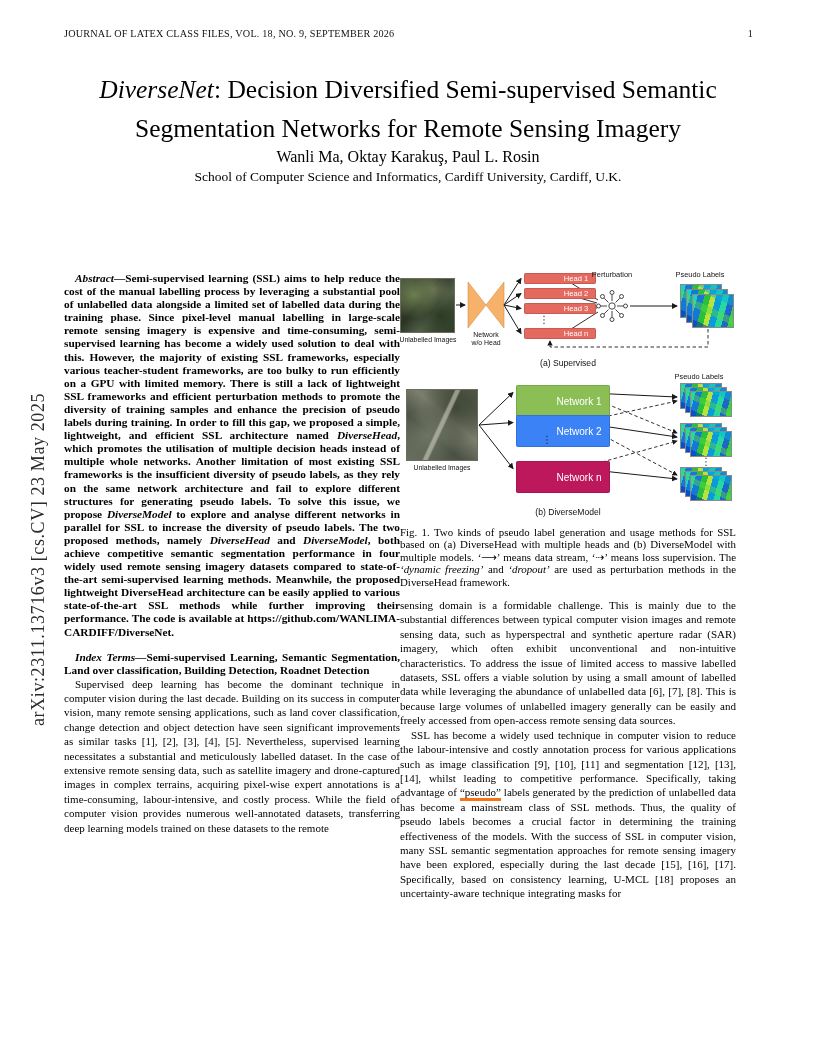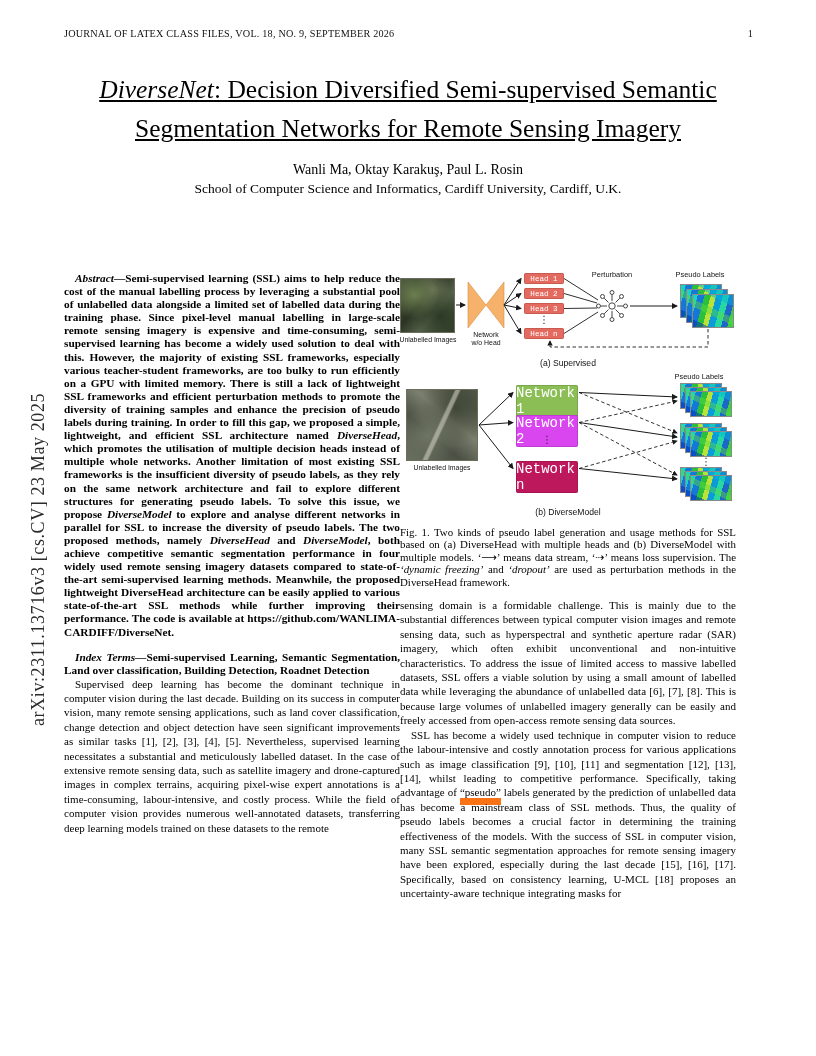--- a/index.html
+++ b/index.html
@@ -14,23 +14,23 @@
     font-size:10.2px;color:#111;letter-spacing:.2px;
   }
   
   .arxiv{
     position:absolute;left:28px;top:726px;
     transform:rotate(-90deg);transform-origin:0 0;
     white-space:nowrap;font-size:18px;letter-spacing:.6px;color:#2b2b2b;
   }
   
   .titleblock{position:absolute;top:70px;left:78px;right:78px;text-align:center;}
-  .title{font-size:25.5px;line-height:39px;font-weight:400;margin:0;text-decoration:underline;}
+  .title{font-size:25.5px;line-height:39px;font-weight:400;margin:0;}
   .title .it{font-style:italic;}
-  .authors{margin-top:14px;font-size:14px;}
+  .authors{font-size:16px;}
   .affil{margin-top:3px;font-size:13.5px;}
   
   .cols{position:absolute;top:272px;left:64px;display:flex;}
   .col{width:336px;}
   p.just{ text-align:justify; hyphens:auto; margin:0;}
   .abstract{font-size:11.3px;line-height:13.1px;font-weight:bold;text-indent:11px;}
   .bi{font-weight:bold;font-style:italic;}
   .abstract i{font-style:italic;}
   .indexterms{font-size:11.3px;line-height:13px;font-weight:bold;text-indent:11px;margin-top:12px !important;}
   .sec-h{
@@ -46,29 +46,30 @@
   .panel-a{height:84px;}
   .panel-b{height:130px;margin-top:7px;}
   .overlay{position:absolute;left:0;top:0;}
   .fig-abs{position:absolute;}
   .fig-label{
     font-family:"Liberation Sans", sans-serif;font-size:6.9px;line-height:8px;
     text-align:center;color:#111;
   }
   .fig-label.big{font-size:7.4px;}
   .boxlbl{
-    font-family:Liberation Mono, monospace;font-size:7.6px;color:#fff;
+    font-family:Liberation Sans, sans-serif;font-size:7.6px;color:#fff;
     display:flex;align-items:center;justify-content:center;border-radius:2px;
     box-shadow:0 0 0 .5px rgba(0,0,0,.25) inset;
+    padding-left:32px;
   }
   .head-box{left:124px;width:40px;height:11px;background:#e4695e;}
   .net1{background:#8bbf56;}
-  .net2{background:#d946ef;}
+  .net2{background:#3b82f6;}
   .netn{background:#be185d;}
-  .net-box{left:116px;width:62px;height:32px;font-size:14px;}
+  .net-box{left:116px;width:62px;height:32px;font-size:10px;}
   .vdots{font-size:10px;line-height:10px;text-align:center;color:#222;font-family:"Liberation Sans",sans-serif;}
   .sat{border:1px solid #6d6d5d;box-sizing:border-box;}
   .sat-a{
     left:0;top:6px;width:55px;height:55px;
     background:
       radial-gradient(ellipse at 25% 30%, rgba(118,138,86,.85), rgba(118,138,86,0) 45%),
       radial-gradient(ellipse at 75% 70%, rgba(40,54,34,.9), rgba(40,54,34,0) 50%),
       radial-gradient(ellipse at 60% 20%, rgba(150,158,118,.55), rgba(150,158,118,0) 40%),
       linear-gradient(130deg,#46523a,#2b3424 40%,#55624a 65%,#31402c);
   }
@@ -87,21 +88,21 @@
       linear-gradient(105deg,#19d3c5 10%,#1577d8 10% 24%,#2bbf3e 24% 37%,#b9e23a 37% 48%,#0a9bd8 48% 62%,#27d8a0 62% 75%,#1e66c8 75% 88%,#39d042 88%);
   }
   .pl.sm{height:26px;}
   .subcap{
     font-family:"Liberation Sans", sans-serif;font-size:8.6px;text-align:center;
     margin-top:2px;color:#111;
   }
   .figcap{font-size:10.9px;line-height:12.4px;text-align:justify;margin-top:9px !important;}
   .figcap .it{font-style:italic;}
   .rc-p1{margin-top:10px !important;}
-  .ul{border-bottom:7px solid #f97316;}
+  .ul{border-bottom:3px solid #f97316;}
 </style>
 </head>
 <body>
 
 <div class="page">
 
   <div class="runhead">
     <span>JOURNAL OF LATEX CLASS FILES, VOL. 18, NO. 9, SEPTEMBER 2026</span>
     <span>1</span>
   </div>

